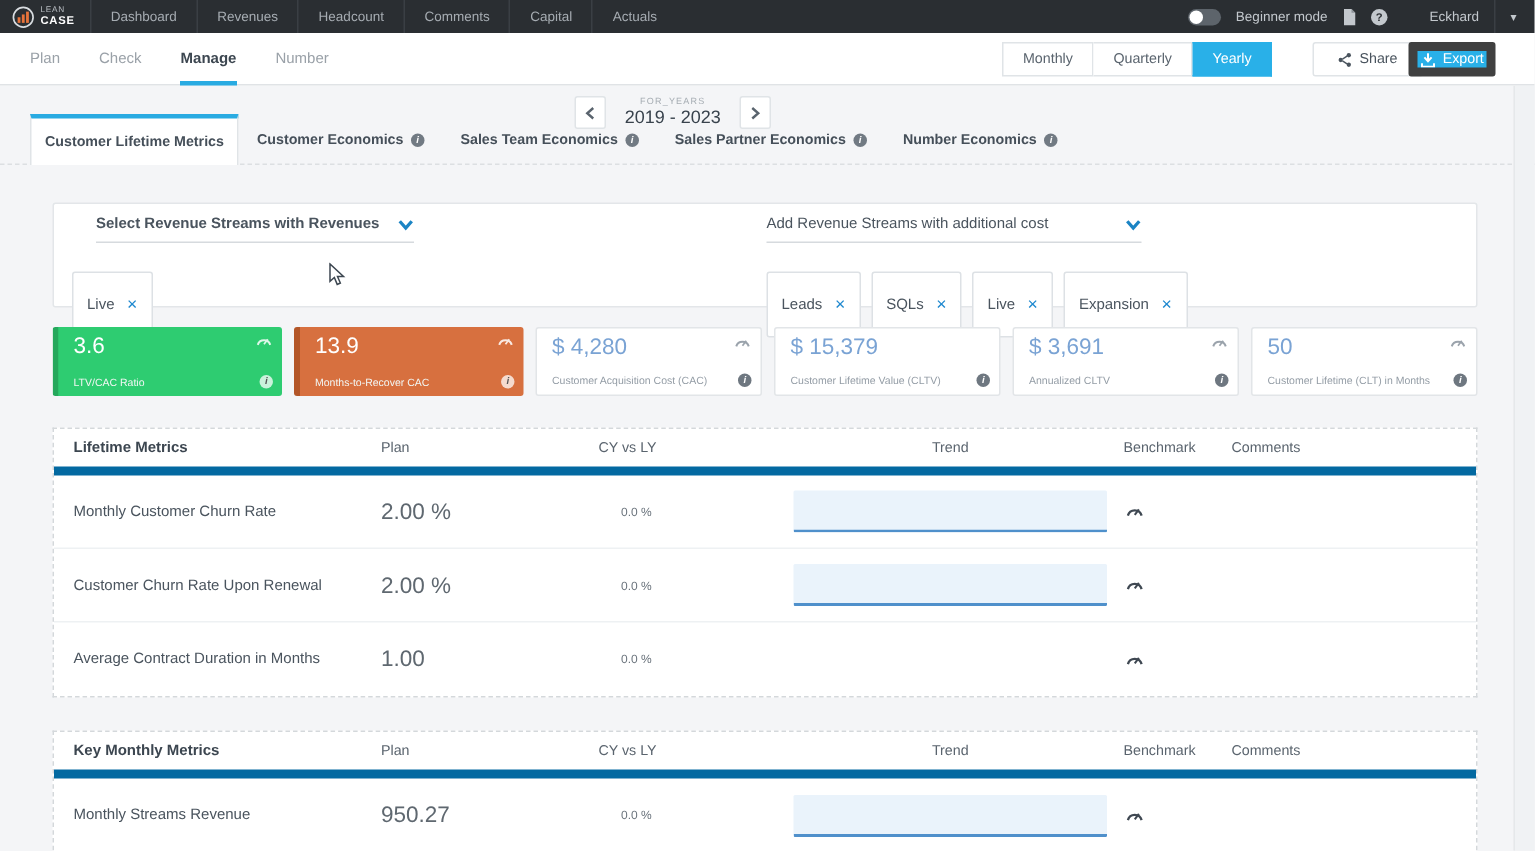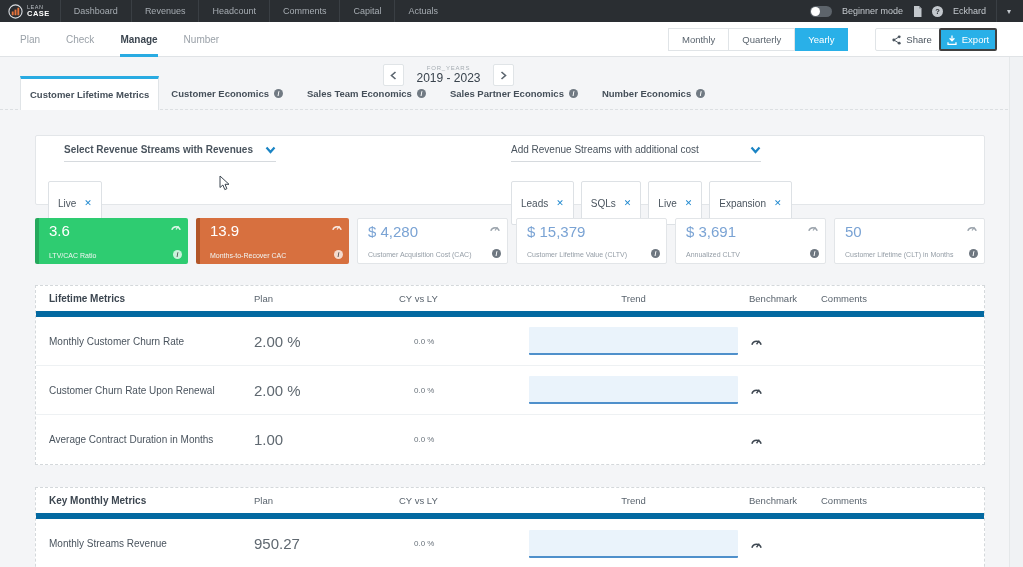--- a/index.html
+++ b/index.html
@@ -16,21 +16,21 @@
   .nav-item { display:flex; align-items:center; padding:0 13px; font-size:9px;
               color:#a6acb2; border-left:1px solid #3a3f44; cursor:pointer; }
   .nav-item:first-of-type { background:#24272b; }
   .nav-item:last-of-type { border-right:1px solid #3a3f44; }
   .nav-right { margin-left:auto; display:flex; align-items:center; gap:10px; padding-right:8px; }
   .toggle { width:22px; height:11px; border-radius:6px; background:#5d646b; position:relative; }
   .toggle-knob { position:absolute; left:1px; top:1px; width:9px; height:9px; border-radius:50%; background:#fff; }
   .beginner-label { font-size:9px; color:#c3c8cd; }
   .q-icon { width:11px; height:11px; border-radius:50%; background:#c3c8cd; color:#2a2e32;
             font-size:7.5px; font-weight:bold; display:flex; align-items:center; justify-content:center; }
-  .user-name { font-size:9px; color:#c3c8cd; }
+  .user-name { font-size:9px; color:#c3c8cd;margin-left:18px; }
   .nav-sep { width:1px; height:22px; background:#3a3f44; }
   .caret { font-size:8px; color:#c3c8cd; padding-right:4px; }
 
   
   .toolbar { position:absolute; top:22px; left:0; width:1023px; height:35px; background:#fff;
              border-bottom:1px solid #e0e3e6; z-index:20; }
   .views { position:absolute; left:20px; top:0; height:35px; display:flex; gap:26px; }
   .view-item { display:flex; align-items:center; height:35px; font-size:10px; color:#9aa1a8; cursor:pointer; }
   .view-item.active { color:#3c4650; font-weight:bold; border-bottom:3px solid #29abe2; padding-top:3px; }
   .year-nav { position:absolute; left:383px; top:6px; display:flex; align-items:center; gap:7px;margin-top:36px; }
@@ -42,21 +42,21 @@
   .seg { position:absolute; left:668px; top:6px; display:flex; }
   .seg-btn { height:23px; padding:0 13px; font-size:9.5px; color:#5a646e; background:#fff;
              border:1px solid #e0e4e7; display:flex; align-items:center; cursor:pointer; }
   .seg-btn + .seg-btn { border-left:none; }
   .seg-btn.active { background:#29b0e8; border-color:#29b0e8; color:#fff; }
   .btn { height:23px; display:flex; align-items:center; justify-content:center; gap:5px;
          border-radius:2px; font-size:9.5px; cursor:pointer; }
   .share-btn { position:absolute; left:875px; top:6px; width:74px; background:#fff;
                border:1px solid #e0e4e7; color:#4a545e; }
   .export-btn { position:absolute; left:939px; top:6px; width:58px; background:#29b0e8;
-                border:2px solid #404040; color:#fff; }
+                border:6px solid #404040; color:#fff; }
 
   
   .tabs { position:absolute; left:20px; top:76px; height:34px; display:flex; z-index:5; }
   .tab { display:flex; align-items:center; gap:5px; padding:0 12px; font-size:9.5px;
          font-weight:bold; color:#454f59; cursor:pointer; }
   .tab.active { background:#fff; border:1px solid #e0e4e7; border-top:3px solid #29abe2;
                 border-bottom:none; padding:0 9px; }
   .tabs-line { position:absolute; left:0; top:109px; width:1023px; border-top:1px dashed #dcdfe2; }
   .info-dot { width:9px; height:9px; border-radius:50%; background:#717a83; color:#fff;
               font-size:6.5px; font-weight:bold; font-style:italic;

